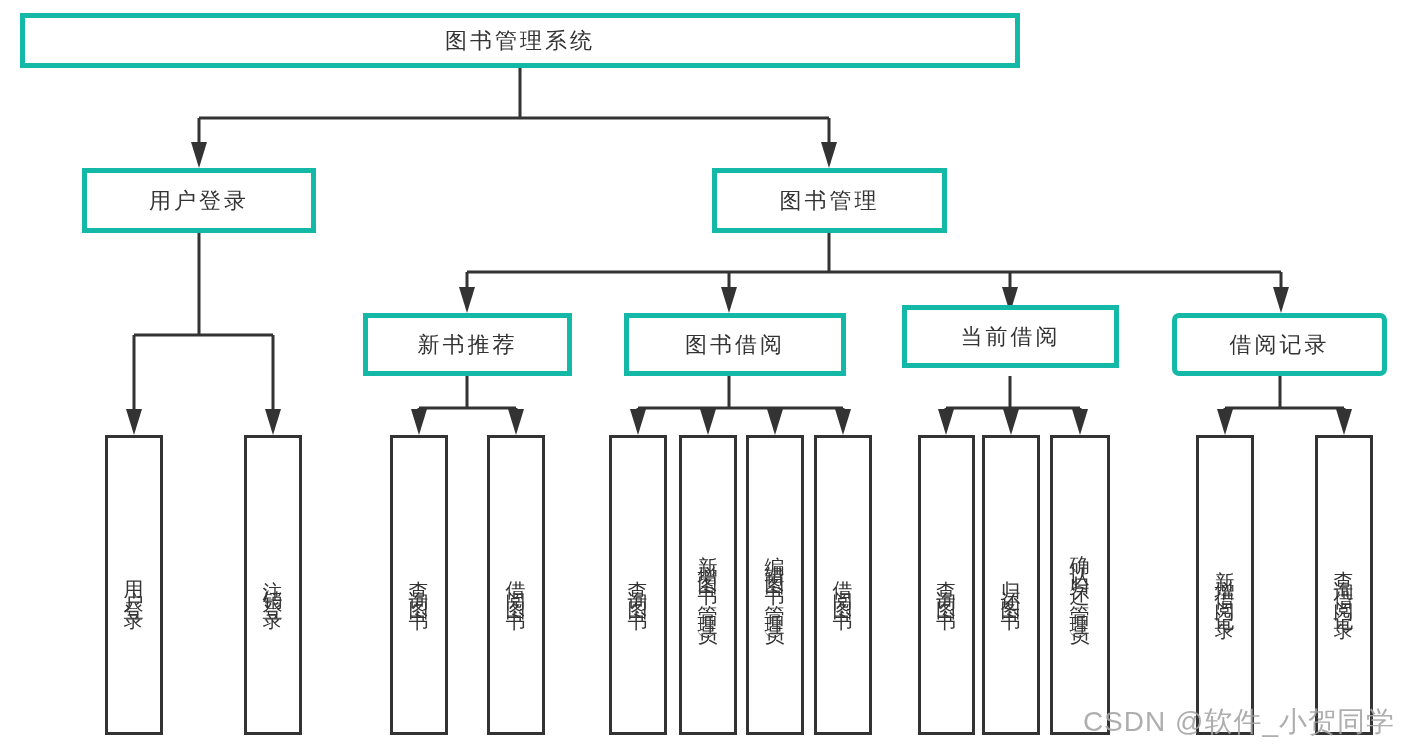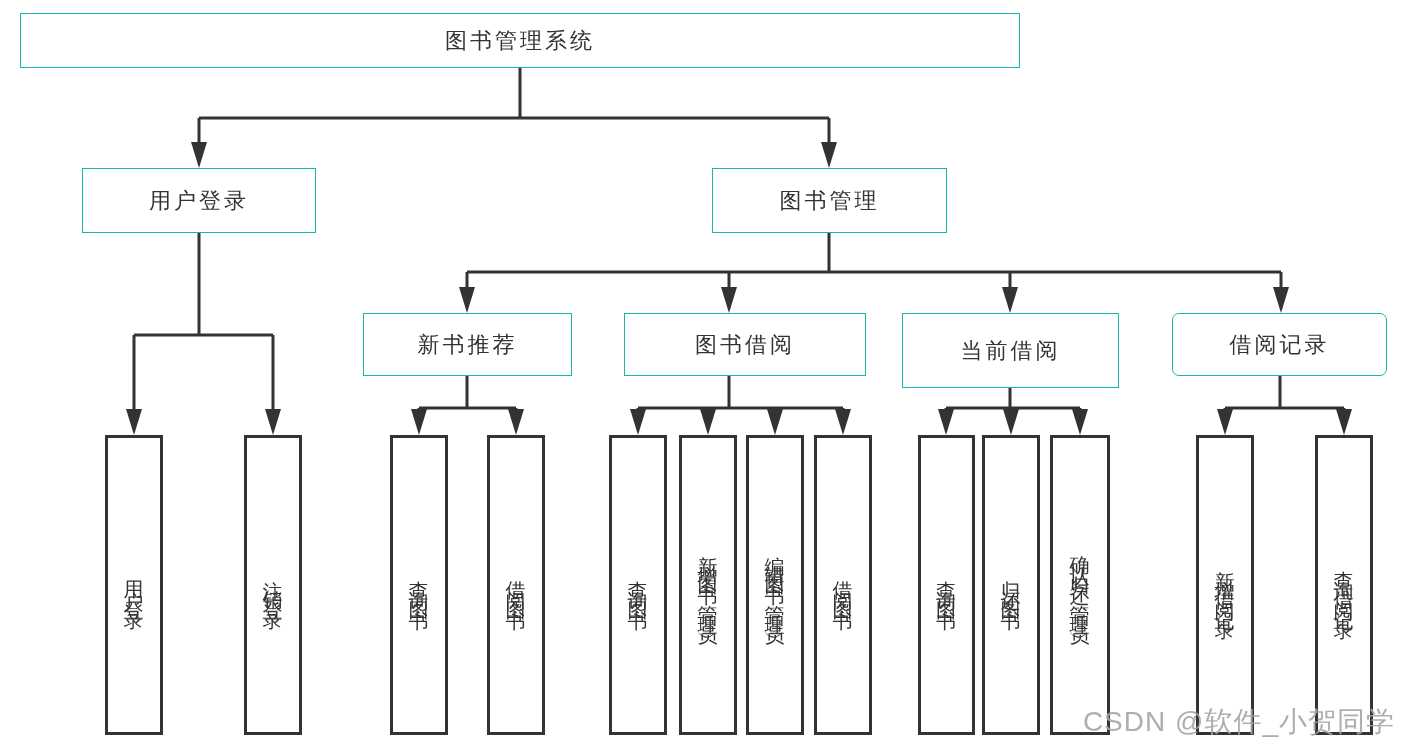--- a/index.html
+++ b/index.html
@@ -8,21 +8,21 @@
     width: 1405px;
     height: 747px;
     background: #ffffff;
     overflow: hidden;
     font-family: "Liberation Sans", "DejaVu Sans", sans-serif;
   }
   svg.wires { position: absolute; left: 0; top: 0; z-index: 0; }
   .hbox {
     position: absolute;
     box-sizing: border-box;
-    border: 1px solid #14b8a6;
+    border: 5px solid #14b8a6;
     background: #ffffff;
     display: flex;
     align-items: center;
     justify-content: center;
     z-index: 1;
   }
   .hbox span {
     font-size: 22px;
     letter-spacing: 3px;
     color: #333333;
@@ -104,24 +104,24 @@
   <div class="hbox" style="left:82px; top:168px; width:234px; height:65px;">
     <span>用户登录</span>
   </div>
   <div class="hbox" style="left:712px; top:168px; width:235px; height:65px;">
     <span>图书管理</span>
   </div>
 
   <div class="hbox" style="left:363px; top:313px; width:209px; height:63px;">
     <span>新书推荐</span>
   </div>
-  <div class="hbox" style="left:624px; top:313px; width:242px; height:63px;justify-content:center;">
+  <div class="hbox" style="left:624px; top:313px; width:222px; height:63px;justify-content:center;">
     <span>图书借阅</span>
   </div>
-  <div class="hbox" style="left:902px; top:313px; width:217px; height:75px;">
+  <div class="hbox" style="left:902px; top:305px; width:217px; height:63px;">
     <span>当前借阅</span>
   </div>
   <div class="hbox" style="left:1172px; top:313px; width:215px; height:63px;border-radius:7px;">
     <span>借阅记录</span>
   </div>
 
   <div class="vbox" style="left:105px;">
     <span>用户登录</span>
   </div>
   <div class="vbox" style="left:244px;">

